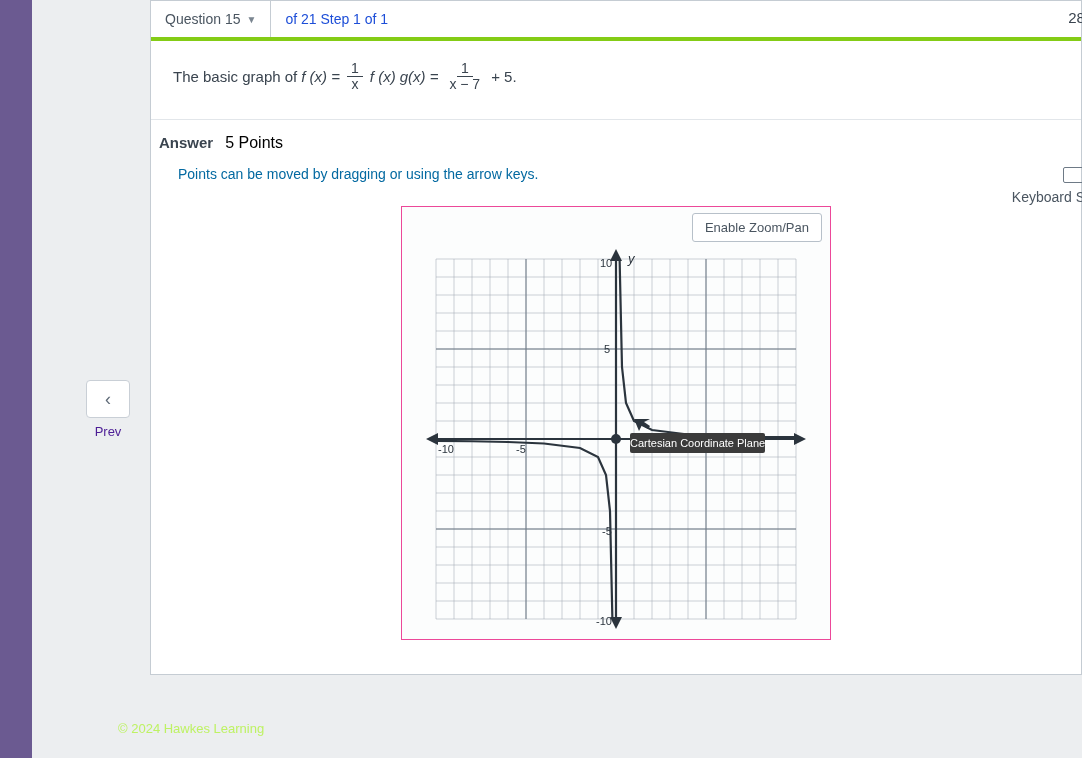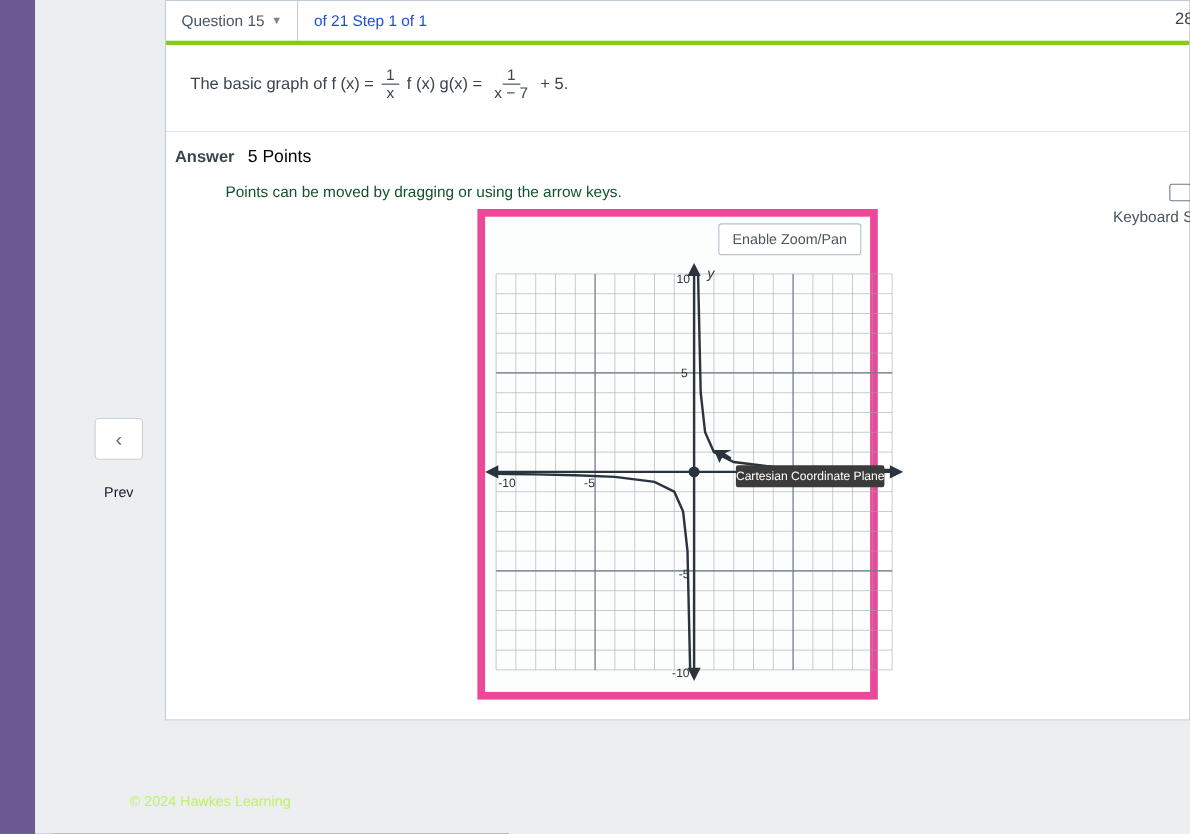--- a/index.html
+++ b/index.html
@@ -34,23 +34,23 @@
   width: 44px; height: 38px;
   background: #fff;
   border: 1px solid #c9cfd6;
   border-radius: 4px;
   font-size: 18px;
   color: #5f6b78;
   line-height: 36px;
   cursor: pointer;
 }
 .prev-label {
-  margin-top: 22px;
+  margin-top: 6px;
   font-size: 13px;
-  color: #0f172a;
+  color: #4c1d95;
 }
 .card {
   position: absolute;
   left: 118px; top: 0px; right: 0px;
   background: #fff;
   border: 1px solid #c5ccd3;
 }
 .card-header {
   display: flex;
   align-items: center;
@@ -99,21 +99,21 @@
 .frac {
   display: inline-flex;
   flex-direction: column;
   align-items: center;
   font-size: 14px;
   margin: 0 3px;
   vertical-align: middle;
 }
 .frac .num { border-bottom: 1px solid #3a444f; padding: 0 4px; line-height: 1.1; }
 .frac .den { padding: 0 4px; line-height: 1.1; }
-.fx { }
+.fx { font-style: italic; }
 .answer-row {
   padding: 14px 8px 10px;
   font-size: 15px;
   color: #3a444f;
   display: flex;
   align-items: center;
   gap: 12px;
 }
 .answer-row .pts { color: #000000; font-size: 16px; }
 .kbd-row {
@@ -122,33 +122,32 @@
   display: flex; flex-direction: column; align-items: flex-end; gap: 6px;
   font-size: 14px; color: #4a5560;
 }
 .kbd-icon {
   width: 22px; height: 16px;
   border: 1.5px solid #6e7a86;
   border-radius: 2px;
   display: inline-block;
 }
 .hint {
-  padding: 4px 16px 8px;
+  padding: 4px 27px 8px;
   font-size: 14px;
-  color: #14532d;
-  margin-left: 38px;
+  color: #0369a1;
 }
 .graph-wrap {
   padding: 0 22px 18px;
   position: relative;
 }
 .graph-frame {
-  width: 364px;
-  margin: 0 auto;
-  border: 7px solid #ec4899;
+  width: 430px;
+  margin: 16px auto;
+  border: 1px solid #ec4899;
   position: relative;
   background: #fcfdfd;
 }
 .zoom-btn {
   position: absolute;
   top: 6px; right: 8px;
   padding: 6px 12px;
   font-size: 13px;
   color: #4a5560;
   background: #fff;

